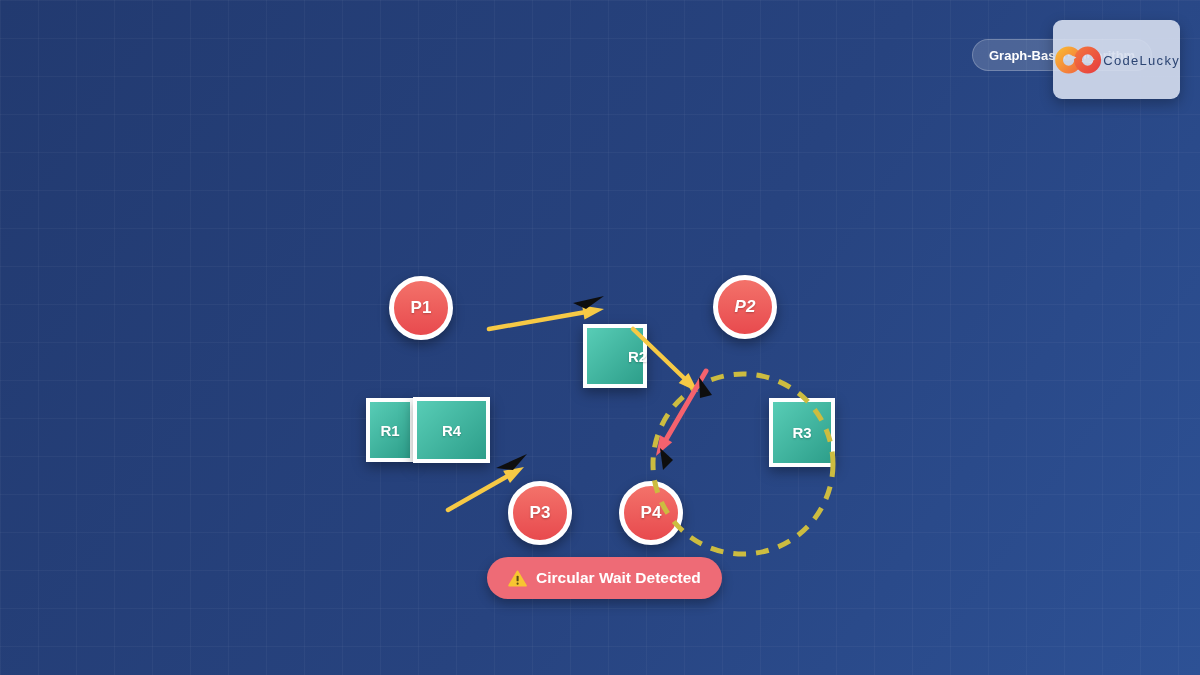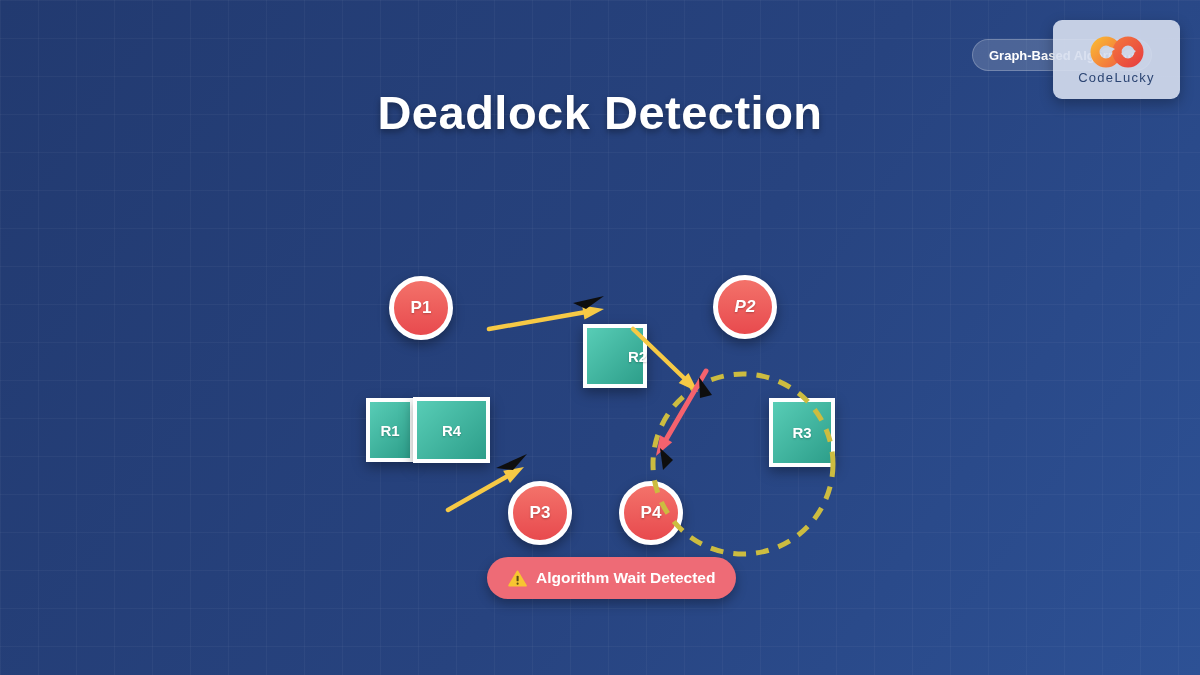--- a/index.html
+++ b/index.html
@@ -27,21 +27,21 @@
     position:absolute; top:39px; left:972px; height:32px;
     display:flex; align-items:center; padding:0 16px;
     background:rgba(255,255,255,0.17); border:1px solid rgba(255,255,255,0.22);
     border-radius:16px; color:#ffffff; font-size:13px; font-weight:bold;
     white-space:nowrap; z-index:2;
   }
   .brand-card {
     position:absolute; top:20px; left:1053px; width:127px; height:79px;
     background:rgba(214,222,238,0.9); border-radius:9px; z-index:3;
     box-shadow:0 5px 14px rgba(0,0,0,0.28);
-    display:flex; flex-direction:column; align-items:center; justify-content:center;
+    display:flex; flex-direction:row; align-items:center; justify-content:center;
   }
   .brand-name { font-size:13px; color:#2c4573; letter-spacing:1.3px; margin-top:1px; font-weight:500; }
 
   .diagram-svg { position:absolute; inset:0; z-index:4; pointer-events:none; }
 
   .node { position:absolute; display:flex; align-items:center; justify-content:center; z-index:3; }
   .process {
     width:64px; height:64px; border:5px solid #ffffff; border-radius:50%;
     background:linear-gradient(180deg,#f3726a 0%, #e84a4e 100%);
     box-shadow:0 5px 12px rgba(0,0,0,0.35);
@@ -70,21 +70,20 @@
     box-shadow:0 5px 12px rgba(0,0,0,0.3);
     color:#ffffff; font-weight:bold; font-size:15.5px; white-space:nowrap;
   }
 </style>
 </head>
 <body>
 
 <div class="grid-overlay"></div>
 
 <div class="header">
-  <div class="title">Deadlock Detection</div>
 </div>
 
 <div class="algo-pill">
   <span>Graph-Based Algorithm</span>
 </div>
 
 <div class="brand-card">
   <svg width="58" height="34" viewBox="0 0 58 34">
     <defs>
       <linearGradient id="lg1" x1="0" y1="0" x2="1" y2="1">
@@ -161,14 +160,14 @@
     <path d="M660 448 L673 460 L663 470 Z"></path>
   </g>
 </svg>
 
 <div class="alert-badge">
   <svg width="19" height="17" viewBox="0 0 20 18">
     <path d="M10 1.5 L18.8 16.5 H1.2 Z" fill="#f7c531" stroke="#f7c531" stroke-width="2" stroke-linejoin="round"></path>
     <rect x="9" y="6" width="2.2" height="6" rx="1" fill="#5b4a12"></rect>
     <rect x="9" y="13.3" width="2.2" height="2.2" rx="1" fill="#5b4a12"></rect>
   </svg>
-  <span>Algorithm Wait Detected</span>
+  <span>Circular Wait Detected</span>
 </div>
 
 </body></html>

